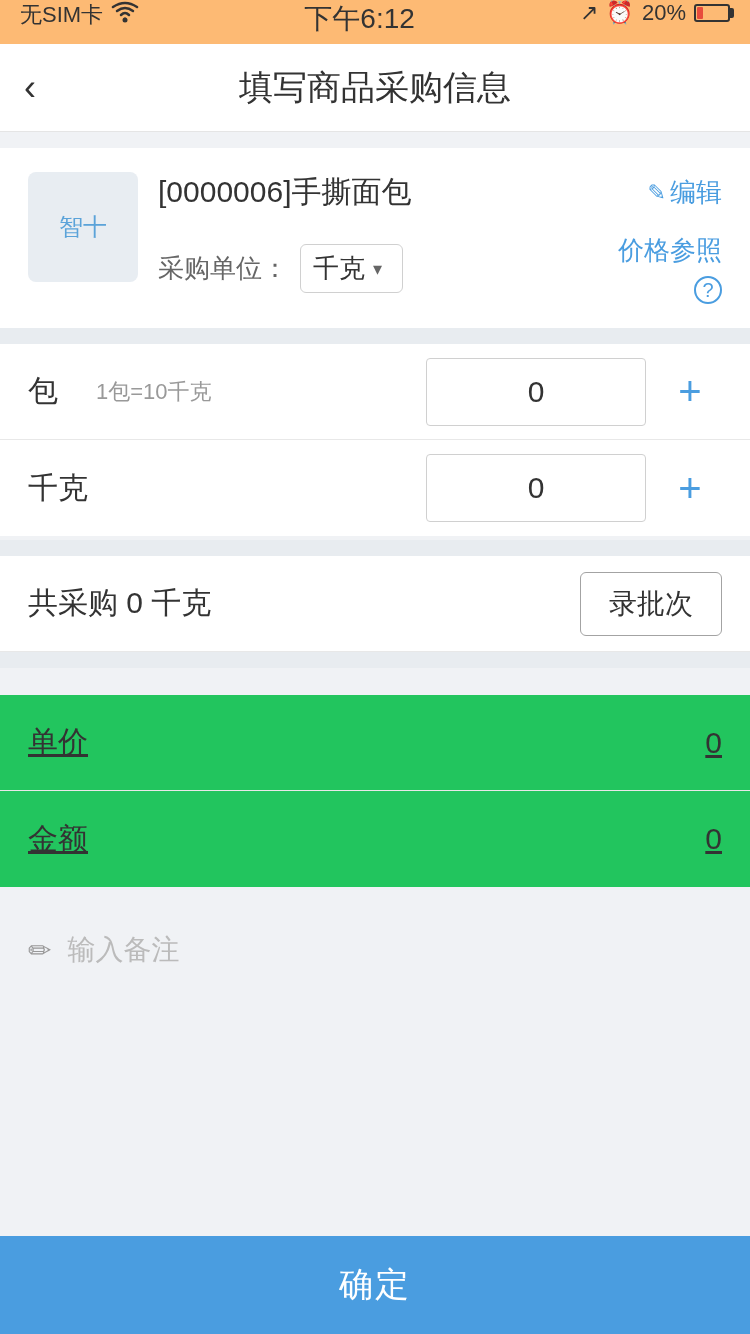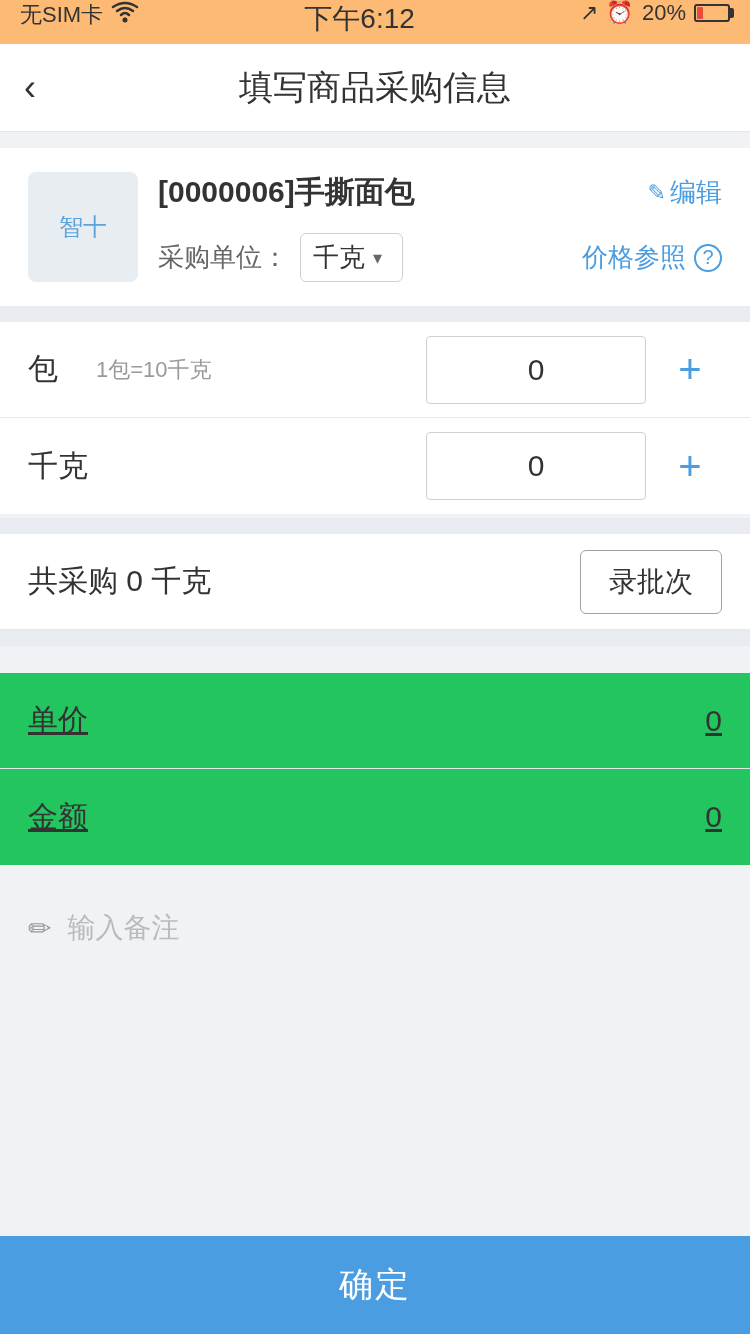--- a/index.html
+++ b/index.html
@@ -124,21 +124,21 @@
       flex: 1;
     }
     .product-name-row {
       display: flex;
       align-items: center;
       justify-content: space-between;
       margin-bottom: 20px;
     }
     .product-name {
       font-size: 30px;
-      font-weight: 700;
+      font-weight: 400;
       color: #333;
     }
     .edit-btn {
       font-size: 26px;
       color: #4a9de0;
       display: flex;
       align-items: center;
       gap: 4px;
       cursor: pointer;
     }
@@ -163,23 +163,24 @@
       display: flex;
       align-items: center;
       gap: 8px;
       cursor: pointer;
       margin-left: 12px;
     }
     .price-ref {
       font-size: 26px;
       color: #4a9de0;
       display: flex;
-      align-items: center;
+      align-items: flex-end;
       gap: 8px;
       cursor: pointer;
+      flex-direction: column;
     }
     .price-ref-circle {
       width: 28px;
       height: 28px;
       border-radius: 50%;
       border: 2px solid #4a9de0;
       display: inline-flex;
       align-items: center;
       justify-content: center;
       font-size: 20px;

